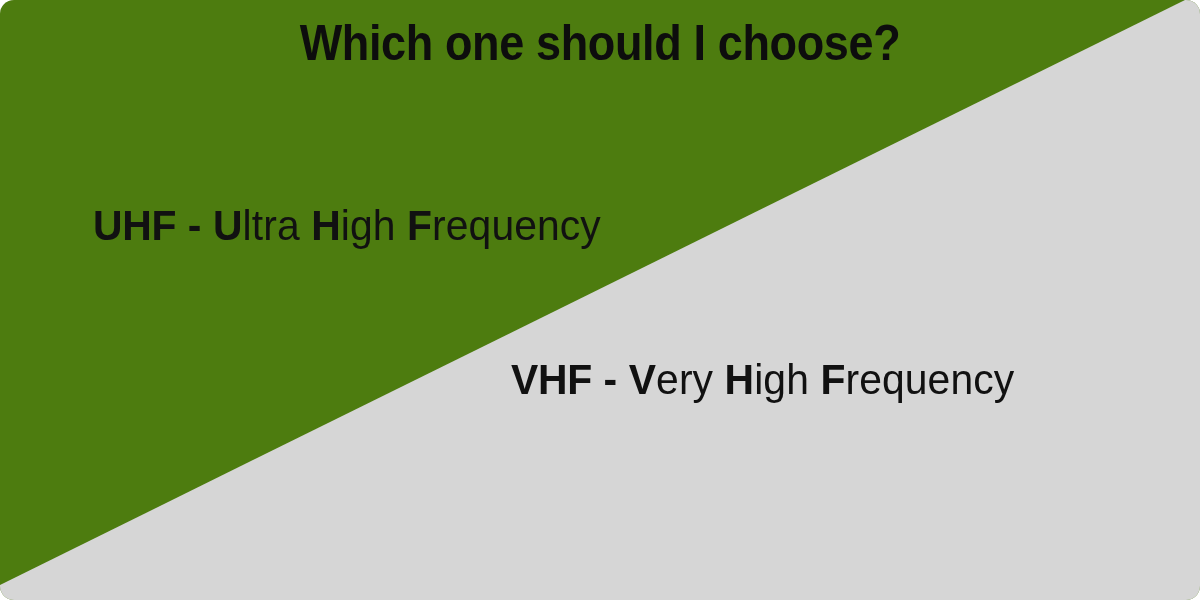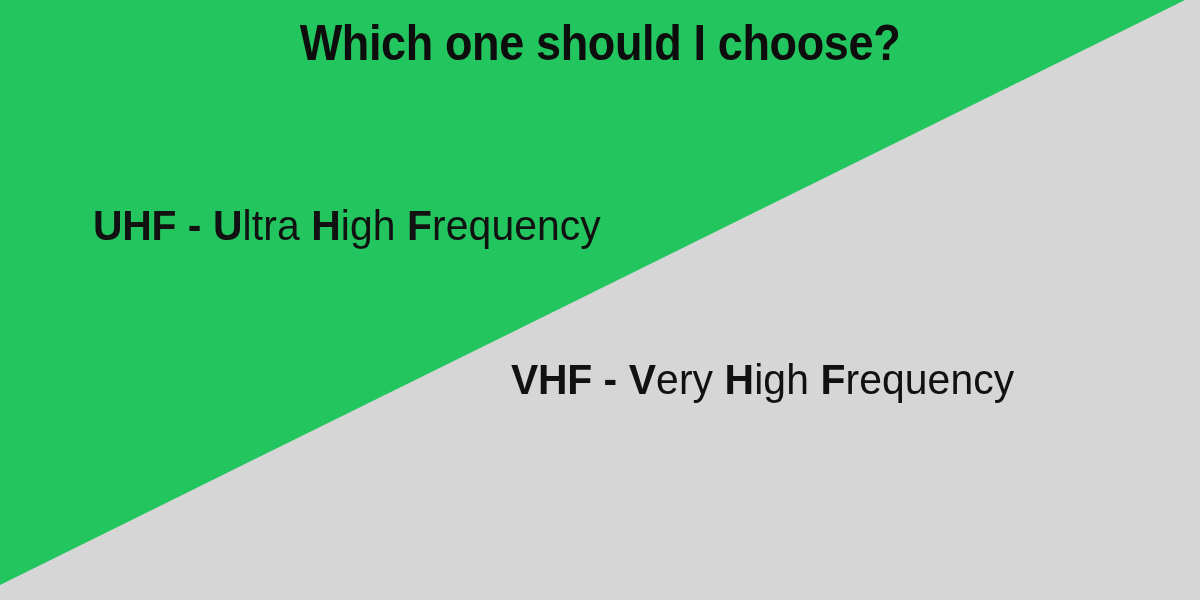--- a/index.html
+++ b/index.html
@@ -10,22 +10,23 @@
     width: 1200px;
     height: 600px;
     overflow: hidden;
     background: #ffffff;
     font-family: "Liberation Sans", sans-serif;
   }
   #stage {
     position: relative;
     width: 1200px;
     height: 600px;
-    background: #22c55e;
+    background: #4d7c0f;
     overflow: hidden;
+    border-radius: 14px;
   }
   
   #gray-wedge {
     position: absolute;
     left: 0;
     top: 0;
     width: 1200px;
     height: 600px;
     background: #d6d6d6;
     -webkit-clip-path: polygon(0px 585px, 1185px 0px, 1200px 0px, 1200px 600px, 0px 600px);

